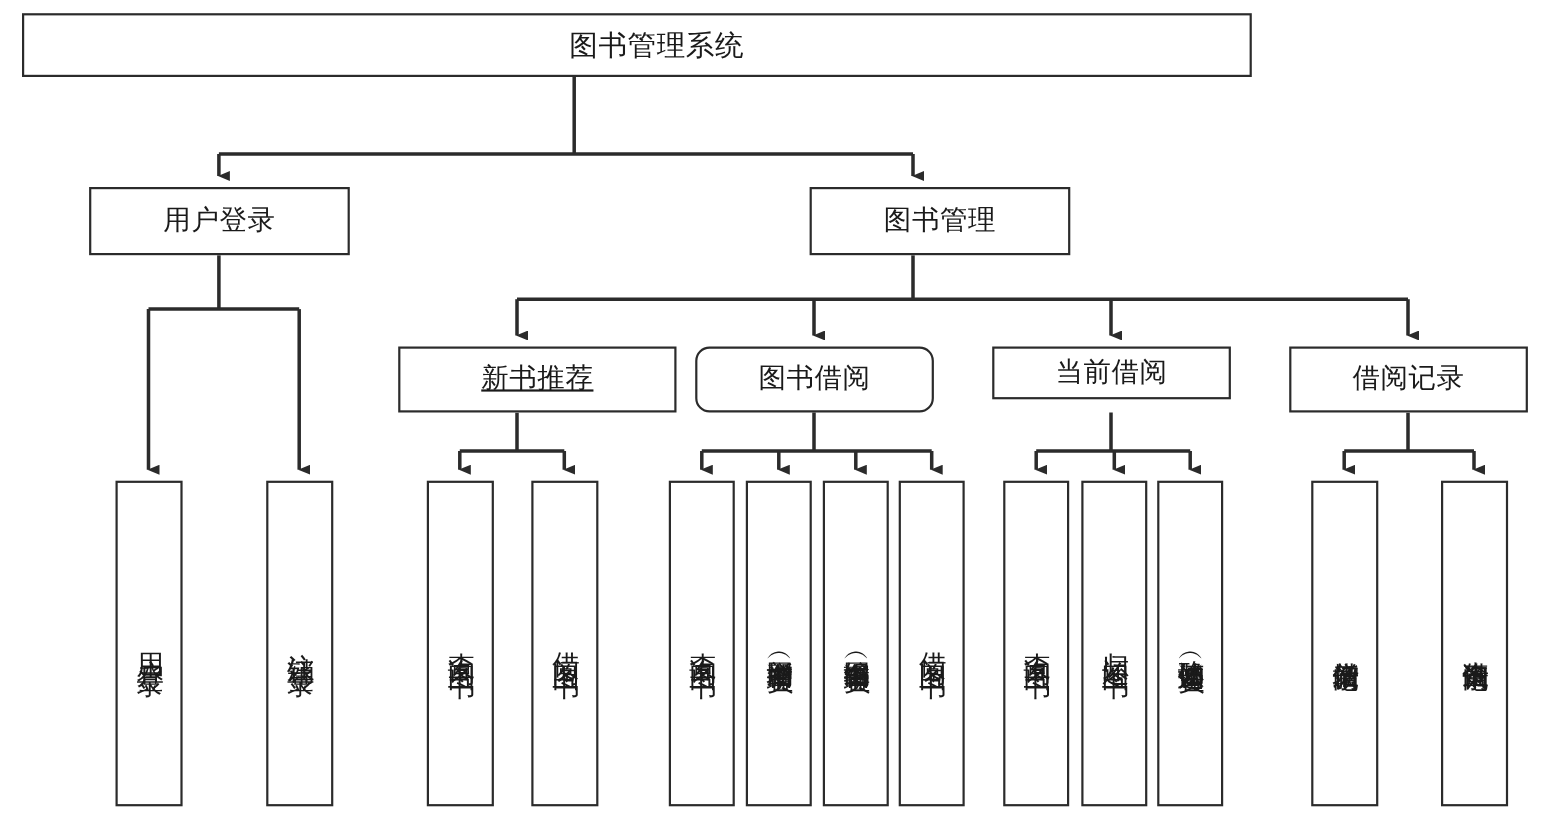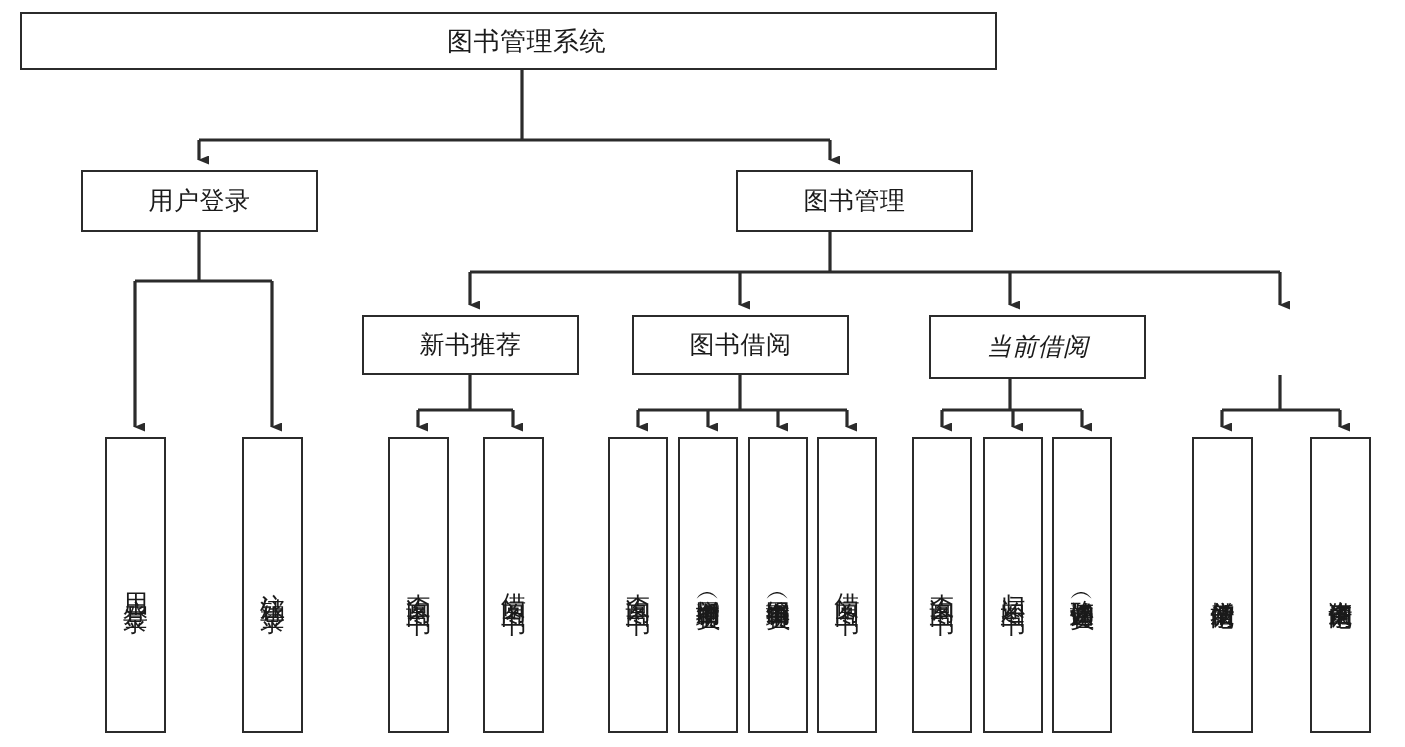--- a/index.html
+++ b/index.html
@@ -127,39 +127,42 @@
       <path d="M 1013 410 L 1013 427" marker-end="url(#arrowhead)"></path>
       <path d="M 1082 410 L 1082 427" marker-end="url(#arrowhead)"></path>
 
       <path d="M 1280 375 L 1280 410"></path>
       <path d="M 1222 410 L 1340 410"></path>
       <path d="M 1222 410 L 1222 427" marker-end="url(#arrowhead)"></path>
       <path d="M 1340 410 L 1340 427" marker-end="url(#arrowhead)"></path>
     </g>
   </svg>
 
-  <div class="node horiz root" style="left:20px; top:12px; width:977px; height:58px;padding-left:36px;">
+  <div class="node horiz root" style="left:20px; top:12px; width:1118px; height:58px;padding-left:36px;">
     <span class="node-label">图书管理系统</span>
   </div>
 
   <div class="node horiz" style="left:81px; top:170px; width:237px; height:62px;">
     <span class="node-label">用户登录</span>
   </div>
   <div class="node horiz" style="left:712px; top:170px; width:237px; height:62px;margin-left:24px;">
     <span class="node-label">图书管理</span>
   </div>
 
-  <div class="node horiz" style="left:362px; top:315px; width:217px; height:60px;">
+  <div class="node horiz" style="left:362px; top:315px; width:253px; height:60px;text-decoration:underline;">
     <span class="node-label">新书推荐</span>
   </div>
-  <div class="node horiz" style="left:632px; top:315px; width:217px; height:60px;">
+  <div class="node horiz" style="left:632px; top:315px; width:217px; height:60px;border-radius:13px;">
     <span class="node-label">图书借阅</span>
   </div>
-  <div class="node horiz" style="left:929px; top:315px; width:217px; height:64px;font-style:italic;">
+  <div class="node horiz" style="left:902px; top:315px; width:217px; height:48px;">
     <span class="node-label">当前借阅</span>
+  </div>
+  <div class="node horiz" style="left:1172px; top:315px; width:217px; height:60px;">
+    <span class="node-label">借阅记录</span>
   </div>
 
   <div class="node leaf" style="left:105px; top:437px; width:61px; height:296px;">
     <span class="node-label">用户登录</span>
   </div>
   <div class="node leaf" style="left:242px; top:437px; width:61px; height:296px;">
     <span class="node-label">注销登录</span>
   </div>
   <div class="node leaf" style="left:388px; top:437px; width:61px; height:296px;">
     <span class="node-label">查询图书</span>

